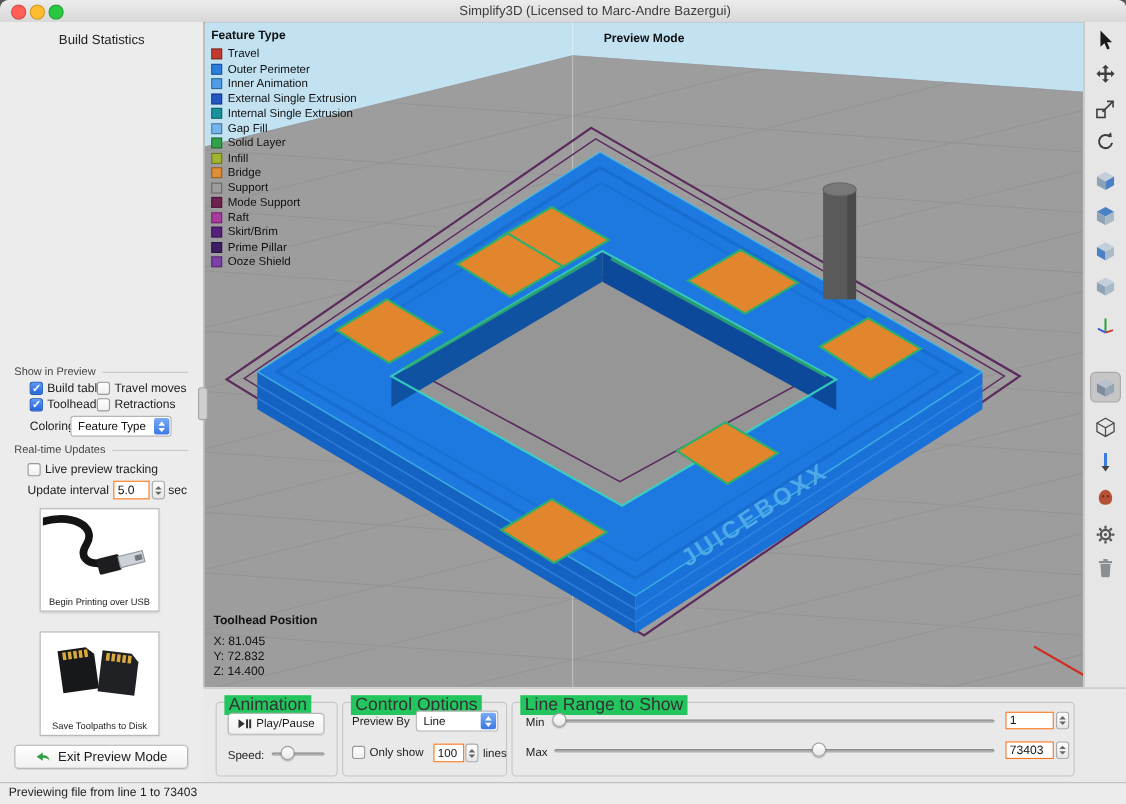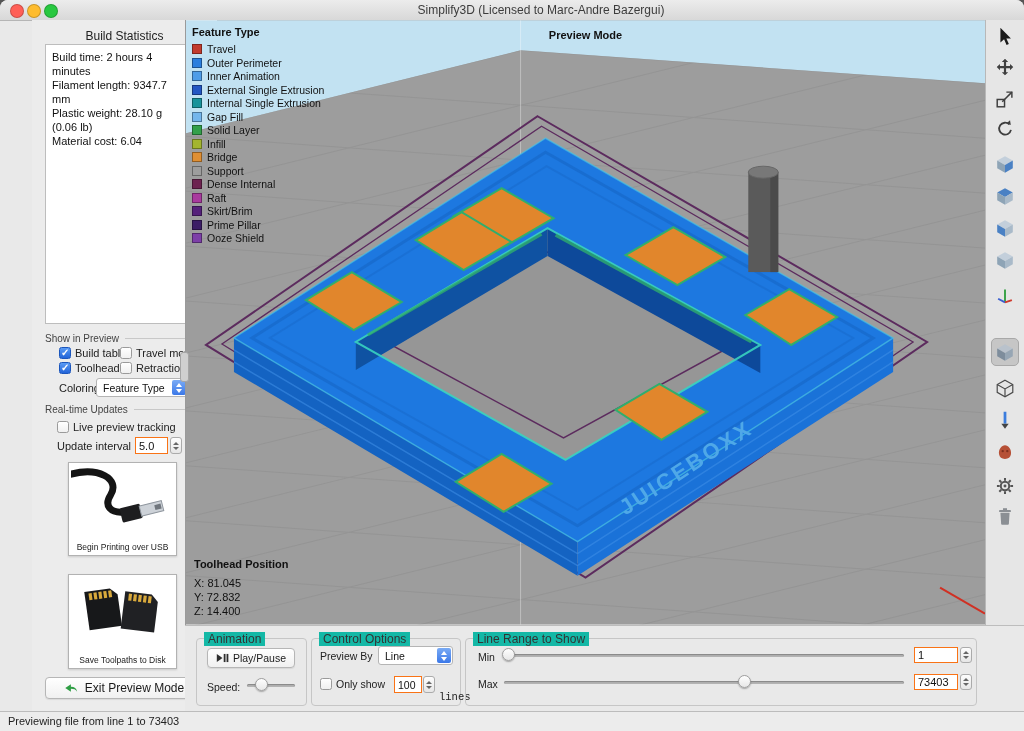--- a/index.html
+++ b/index.html
@@ -3,21 +3,21 @@
 <meta charset="utf-8">
 <style>
   html,body{margin:0;padding:0;background:#555;font-family:"Liberation Sans",sans-serif;}
   #app{position:relative;width:1024px;height:731px;background:#e9e9e9;overflow:hidden;border-radius:8px 8px 0 0;}
   .abs{position:absolute;}
   
   .titlebar{left:0;top:0;width:1024px;height:20px;background:linear-gradient(#ececec,#d8d8d8);border-bottom:1px solid #b5b5b5;}
   .title-text{width:100%;text-align:center;line-height:20px;font-size:12px;color:#3c3c3c;padding-left:29px;}
   .light{width:12px;height:12px;border-radius:50%;top:4px;border:0.5px solid rgba(0,0,0,.2);}
   
-  .sidebar{left:0;top:20px;width:185px;height:691px;background:#ececec;margin-left:32px;}
+  .sidebar{left:0;top:20px;width:185px;height:691px;background:#ececec;}
   .stats-title{left:0;top:9px;width:185px;text-align:center;font-size:12px;color:#222;}
   .stats-box{left:13px;top:24px;width:150px;height:280px;background:#fff;border:1px solid #bdbdbd;font-size:11px;line-height:14px;padding:5px 6px;color:#111;box-sizing:border-box;}
   .sep{display:flex;align-items:center;gap:6px;font-size:10px;color:#444;}
   .sep::after{content:"";flex:1;height:1px;background:#c8c8c8;}
   .cbrow{display:flex;align-items:center;gap:4px;font-size:11px;color:#222;}
   .cb{width:12px;height:12px;border:1px solid #9a9a9a;border-radius:2.5px;background:linear-gradient(#fff,#f0f0f0);display:inline-block;position:relative;flex:none;box-sizing:border-box;}
   .cb.on{background:linear-gradient(#5a9bf5,#2264d8);border-color:#1b56bd;}
   .cb.on::after{content:"✓";position:absolute;color:#fff;font-size:10px;font-weight:bold;left:1px;top:-1px;}
   .popup{background:#fff;border:1px solid #b5b5b5;border-radius:3px;font-size:10.5px;display:flex;align-items:center;padding:0 18px 0 6px;box-sizing:border-box;color:#111;}
   .popup .arrows{position:absolute;top:1px;right:1px;bottom:1px;width:14px;border-radius:2px;background:linear-gradient(#7aabf5,#3b78e8);display:flex;flex-direction:column;align-items:center;justify-content:center;gap:2px;}
@@ -45,47 +45,41 @@
   .toolhead div{margin-bottom:2px;}
   .splitter{left:180px;top:352px;width:7px;height:28px;background:#cfcfcf;border:1px solid #a5a5a5;border-radius:3px;}
   
   .rtoolbar{left:985px;top:20px;width:39px;height:605px;background:#e6e6e6;border-left:1px solid #b8b8b8;box-sizing:border-box;}
   .tool{left:5px;width:28px;height:28px;display:flex;align-items:center;justify-content:center;border-radius:5px;cursor:pointer;}
   .tool.pressed{background:#c6c6c6;border:1px solid #a8a8a8;box-sizing:border-box;}
   .tool svg{width:22px;height:22px;}
   
   .bpanel{left:185px;top:625px;width:839px;height:86px;background:#e9e9e9;border-top:1px solid #bdbdbd;box-sizing:border-box;}
   .group{border:1px solid #c6c6c6;border-radius:4px;}
-  .gtitle{position:absolute;top:-7px;left:7px;background:#14b8a6;padding:0 4px;font-size:12px;color:#333;}
+  .gtitle{position:absolute;top:-7px;left:7px;background:#22c55e;padding:0 4px;font-size:16px;color:#333;}
   .small-label{font-size:10.5px;color:#222;}
   .slider .track{position:absolute;left:0;right:0;top:6px;height:3px;background:#b3b3b3;border-radius:2px;box-shadow:inset 0 1px 1px rgba(0,0,0,.25);}
   .slider .thumb{position:absolute;top:0;width:13px;height:13px;border-radius:50%;background:linear-gradient(#fefefe,#e7e7e7);border:1px solid #9e9e9e;box-shadow:0 1px 1.5px rgba(0,0,0,.3);margin-left:-6px;box-sizing:border-box;}
   
   .statusbar{left:0;top:711px;width:1024px;height:20px;background:#ececec;border-top:1px solid #bcbcbc;box-sizing:border-box;font-size:11px;color:#222;line-height:19px;padding-left:8px;}
 </style>
 </head>
 <body>
 
 <div id="app">
 
   <div class="abs titlebar">
     <div class="abs light" style="left:10px;background:#ff5f57;"></div>
     <div class="abs light" style="left:27px;background:#febc2e;"></div>
     <div class="abs light" style="left:44px;background:#28c840;"></div>
     <div class="abs title-text">Simplify3D (Licensed to Marc-Andre Bazergui)</div>
   </div>
 
   <div class="abs sidebar">
     <div class="abs stats-title">Build Statistics</div>
-    <div class="abs stats-box">
-      <div>Build time: 2 hours 4 minutes</div>
-      <div>Filament length: 9347.7 mm</div>
-      <div>Plastic weight: 28.10 g (0.06 lb)</div>
-      <div>Material cost: 6.04</div>
-    </div>
 
     <div class="abs sep" style="left:13px;top:313px;width:158px;">
       <span>Show in Preview</span>
     </div>
 
     <div class="abs cbrow" style="left:27px;top:327px;">
       <span class="cb on"></span>
       <span>Build table</span>
     </div>
     <div class="abs cbrow" style="left:88px;top:327px;">
@@ -277,21 +271,21 @@
       <div class="lrow">
           <span class="sw" style="background: rgb(224, 143, 51);"></span>
           <span>Bridge</span>
         </div>
       <div class="lrow">
           <span class="sw" style="background: rgb(157, 157, 157);"></span>
           <span>Support</span>
         </div>
       <div class="lrow">
           <span class="sw" style="background: rgb(109, 34, 80);"></span>
-          <span>Dense Internal</span>
+          <span>Mode Support</span>
         </div>
       <div class="lrow">
           <span class="sw" style="background: rgb(169, 58, 158);"></span>
           <span>Raft</span>
         </div>
       <div class="lrow">
           <span class="sw" style="background: rgb(85, 33, 122);"></span>
           <span>Skirt/Brim</span>
         </div>
       <div class="lrow">
@@ -456,21 +450,21 @@
         <span class="cb"></span>
         <span>Only show</span>
       </div>
       <div class="abs field" style="left:82px;top:37px;width:28px;height:17px;font-size:10.5px;">
         <span>100</span>
       </div>
       <div class="abs stepper" style="left:111px;top:37px;height:17px;">
           <i class="tri up"></i>
           <i class="tri dn"></i>
         </div>
-      <div class="abs small-label" style="left:127px;top:52px;font-family:Liberation Mono, monospace;">lines</div>
+      <div class="abs small-label" style="left:127px;top:40px;">lines</div>
     </div>
 
     <div class="abs group" style="left:280px;top:12px;width:510px;height:66px;">
       <span class="gtitle">Line Range to Show</span>
 
       <div class="abs small-label" style="left:12px;top:12px;">Min</div>
       <div class="abs slider" style="left:38px;top:9px;width:400px;height:14px;">
         <div class="track"></div>
         <div class="thumb" style="left: 1%;"></div>
       </div>

